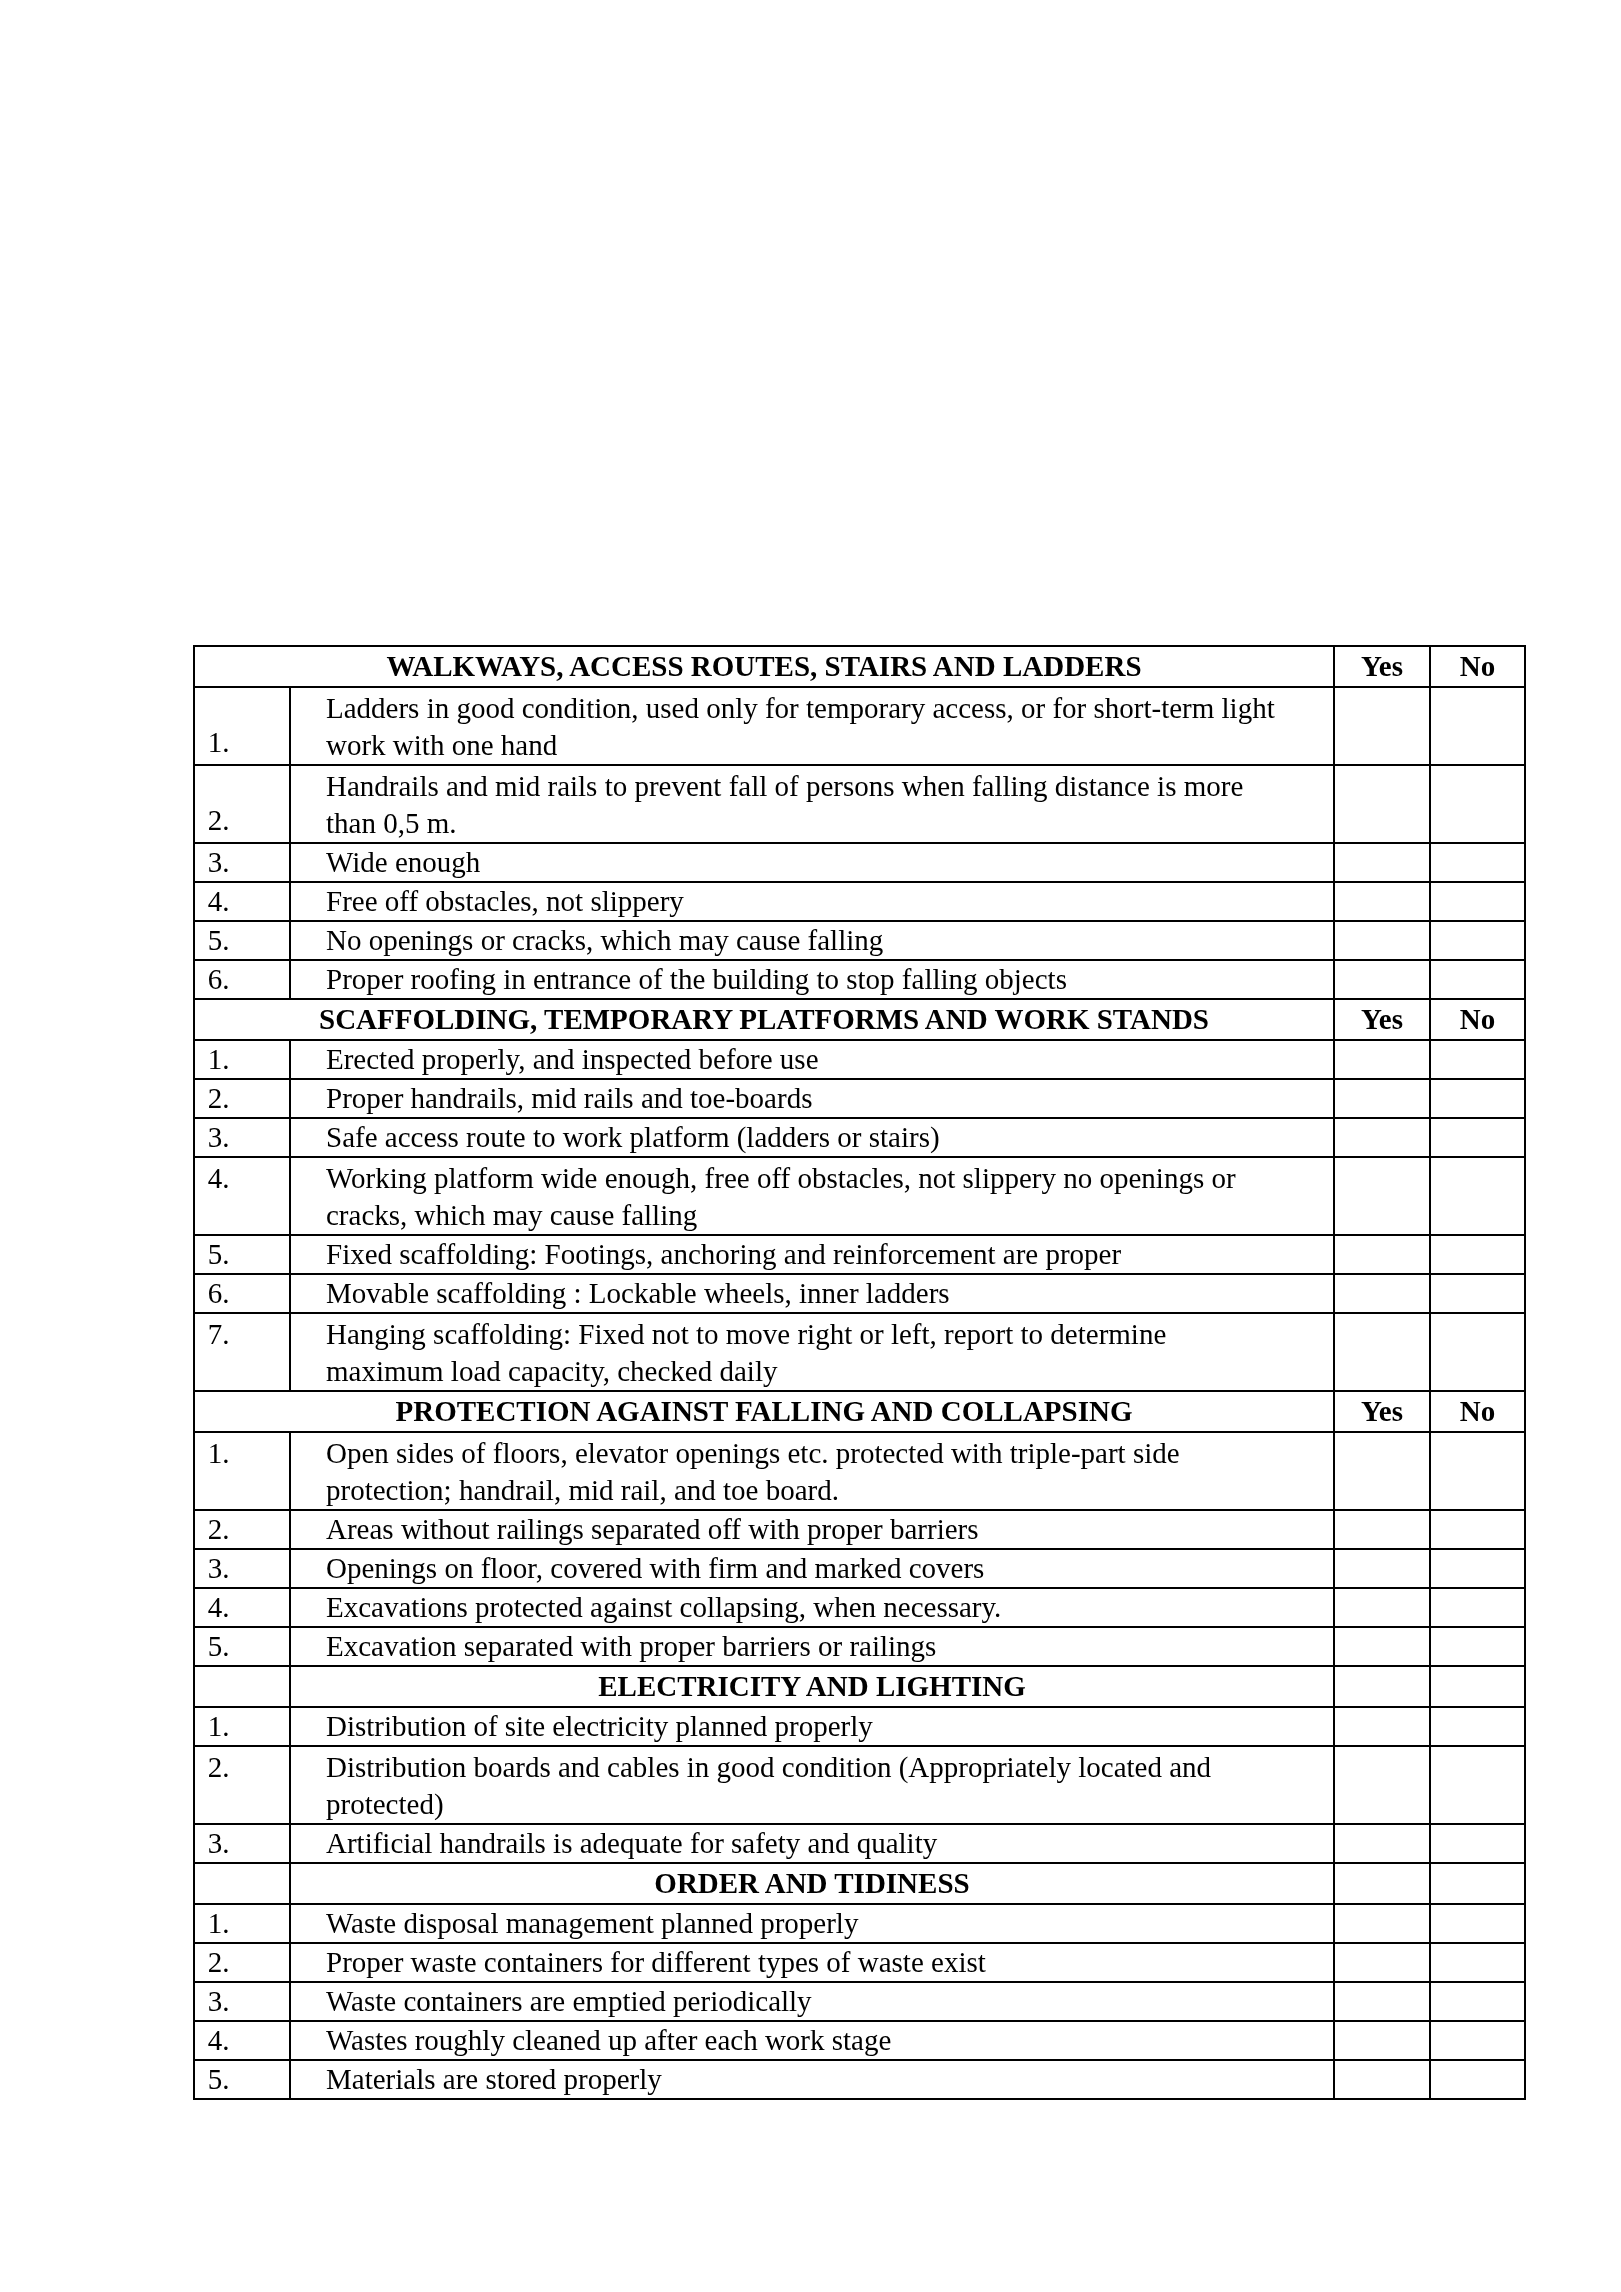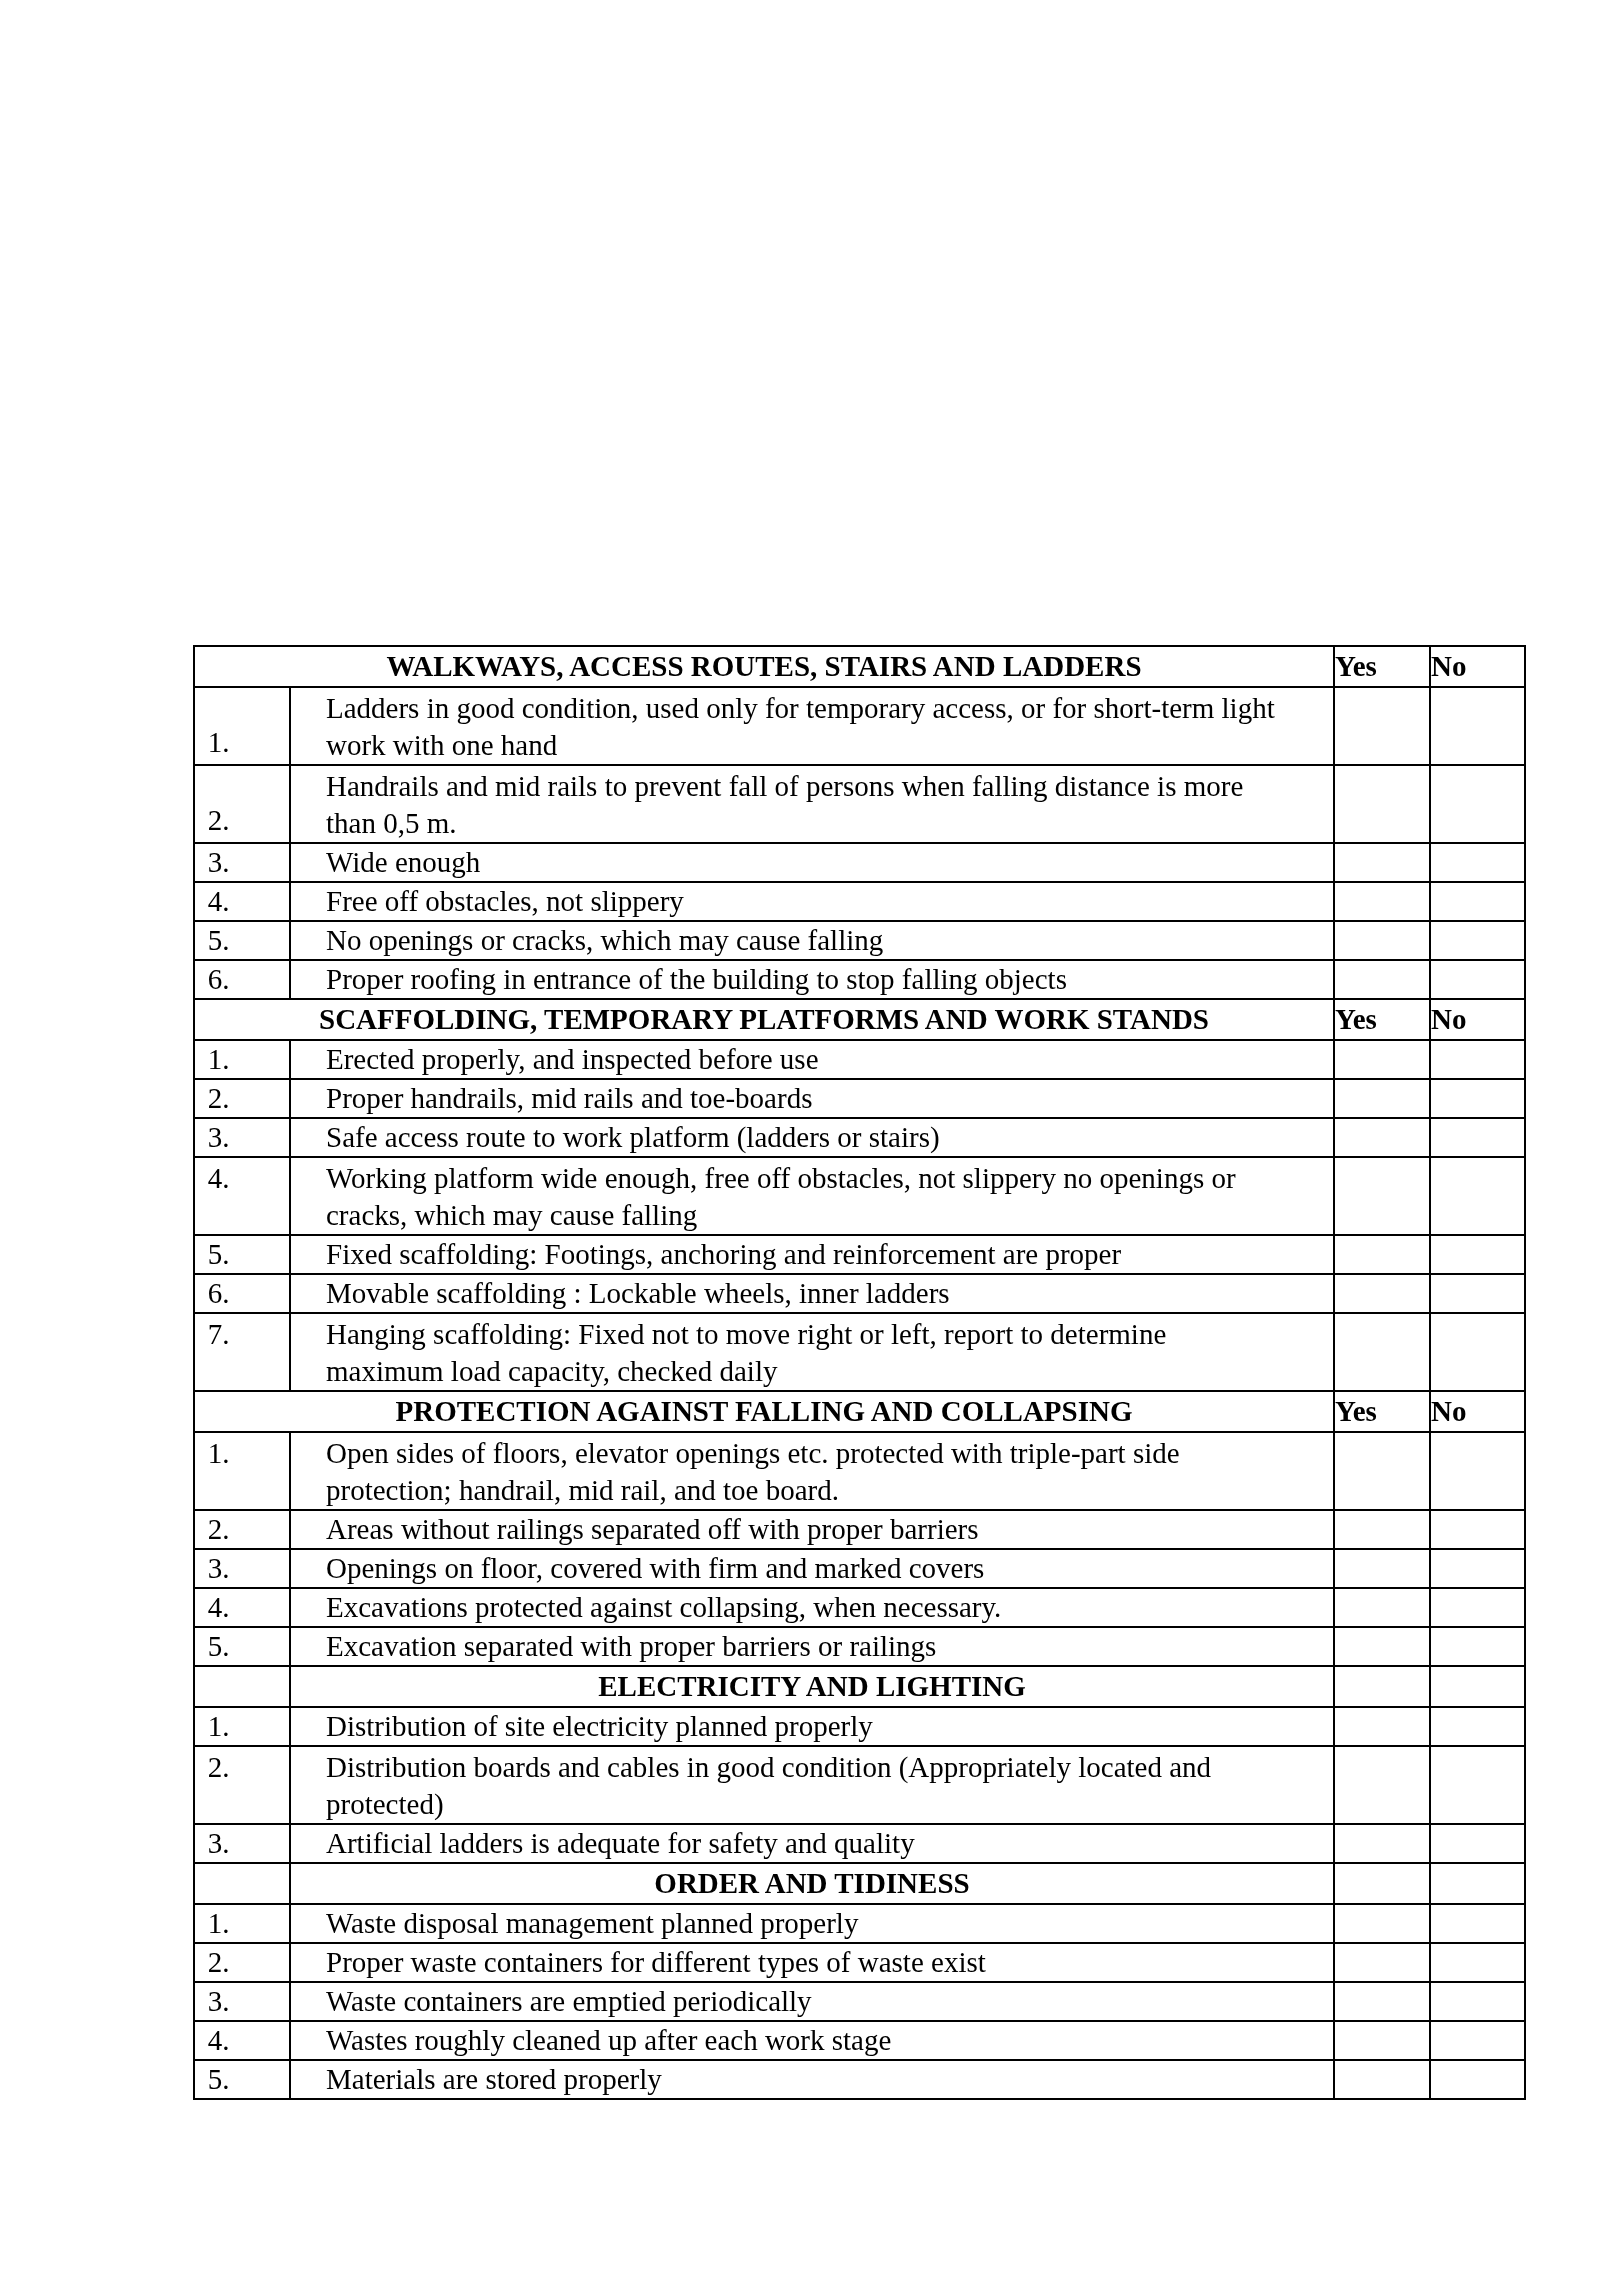--- a/index.html
+++ b/index.html
@@ -47,21 +47,21 @@
     border-top-width: 2.9px; border-bottom-width: 2.9px;
     font-size: 29px;
     line-height: 37px;
     vertical-align: middle;
     overflow: hidden;
   }
   .checklist tr.sec-row { height: 41px; }
   .checklist tr.h1 { height: 38px; }
   .checklist tr.h2 { height: 77px; }
   .sec-title { text-align: center; font-weight: bold; margin-top: 32px; }
-  .yn-head { text-align: left; font-weight: bold; }
+  .yn-head { text-align: center; font-weight: bold; }
   .num-cell { padding-left: 12.7px; }
   .desc-cell { padding-left: 35px; padding-right: 43px; margin-top: 16px; }
   .v-top { vertical-align: top !important; padding-top: 2px; }
   .v-bottom { vertical-align: bottom !important; padding-bottom: 2.9px; }
 </style>
 </head>
 <body>
 
 <div class="page">
 
@@ -211,21 +211,21 @@
           <td></td>
         </tr>
         <tr class="h2">
           <td class="num-cell v-top">2.</td>
           <td class="desc-cell v-top">Distribution boards and cables in good condition (Appropriately located and protected)</td>
           <td></td>
           <td></td>
         </tr>
         <tr class="h1">
           <td class="num-cell">3.</td>
-          <td class="desc-cell">Artificial ladders is adequate for safety and quality</td>
+          <td class="desc-cell">Artificial handrails is adequate for safety and quality</td>
           <td></td>
           <td></td>
         </tr>
         <tr class="sec-row">
           <td class="num-cell"></td>
           <td class="sec-title">ORDER AND TIDINESS</td>
           <td class="yn-head"></td>
           <td class="yn-head"></td>
         </tr>
         <tr class="h1">

